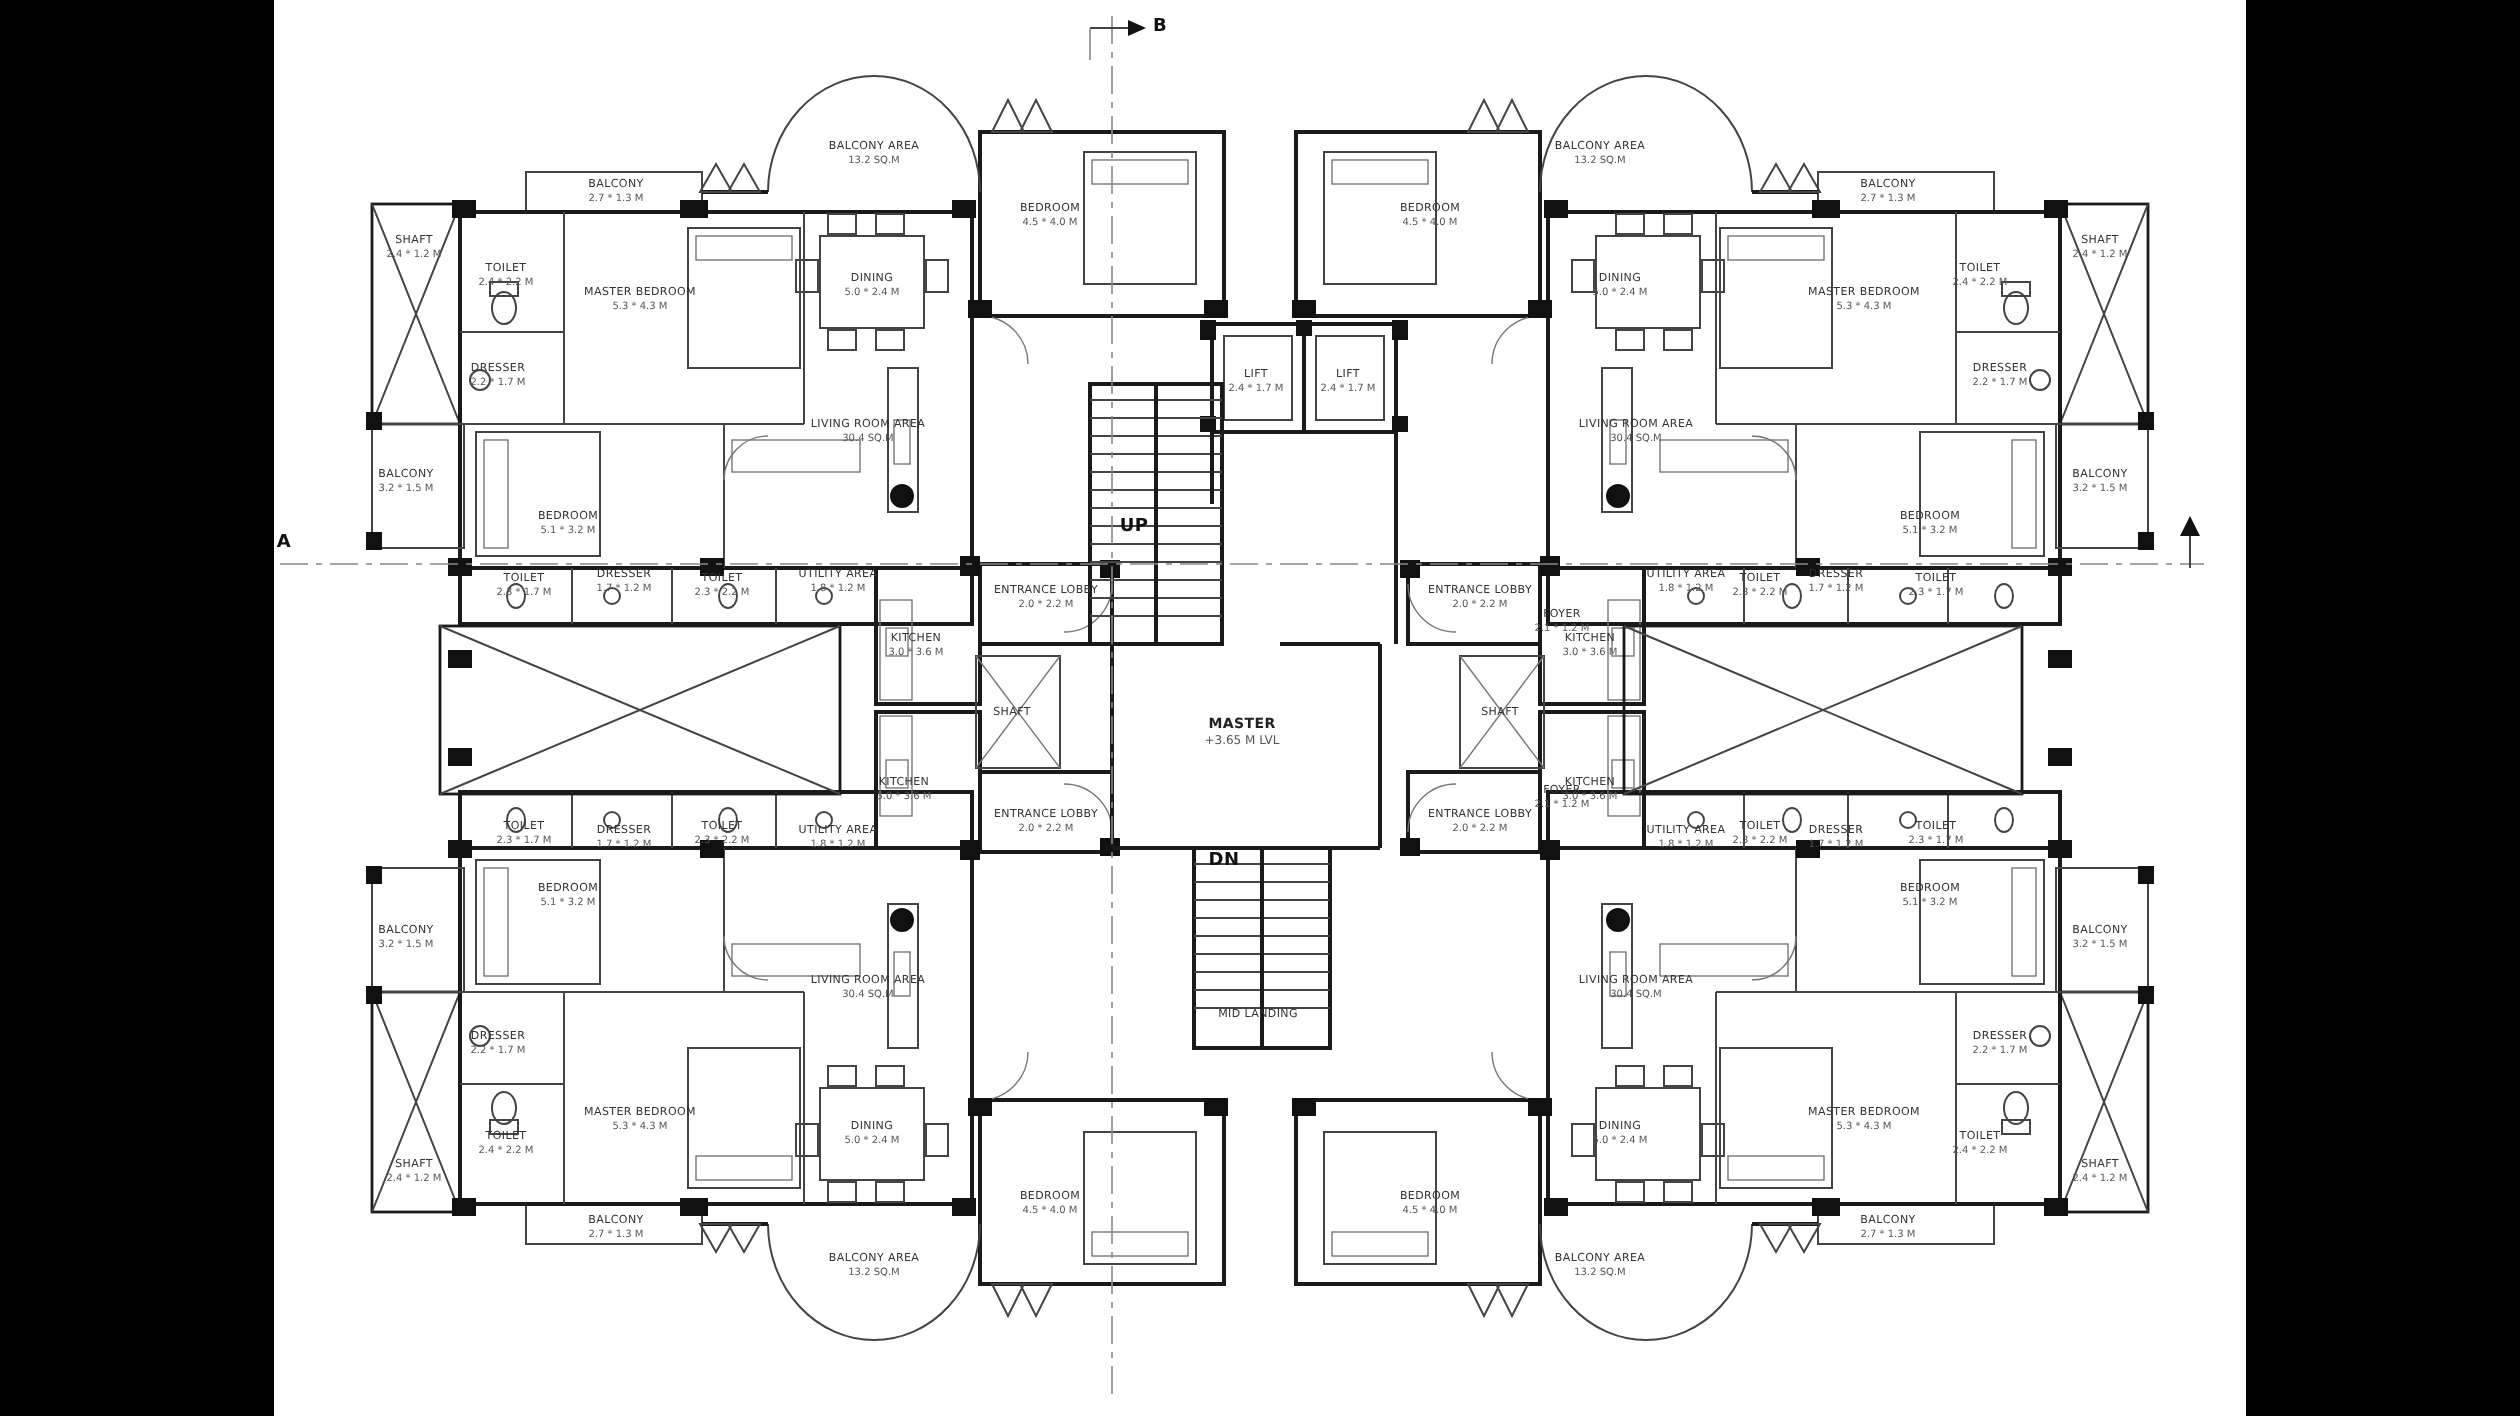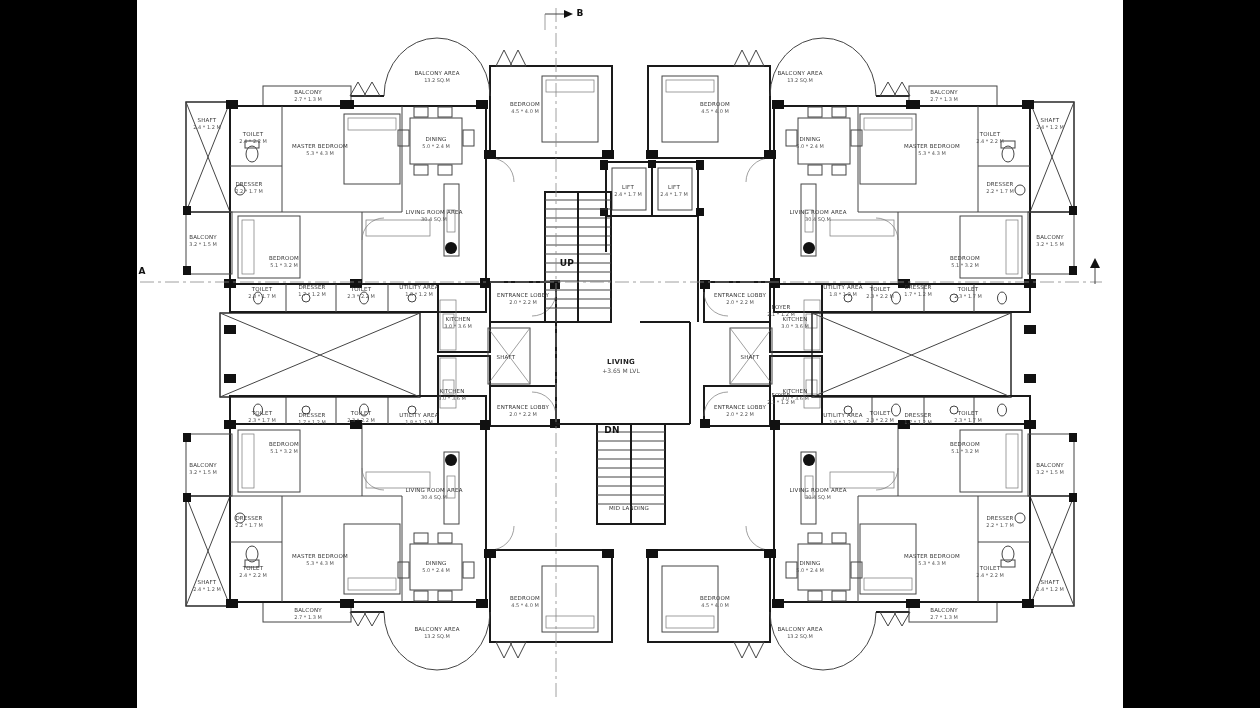--- a/index.html
+++ b/index.html
@@ -475,21 +475,21 @@
         <span class="nm">LIFT</span>
         <span class="dm">2.4 * 1.7 M</span>
       </div>
       <div class="lbl big" style="left: 567px; top: 264px;">
         <span class="nm">UP</span>
       </div>
       <div class="lbl big" style="left: 612px; top: 431px;">
         <span class="nm">DN</span>
       </div>
       <div class="lbl med" style="left: 621px; top: 366px;">
-        <span class="nm">LIVING</span>
+        <span class="nm">MASTER</span>
         <span class="dm">+3.65 M LVL</span>
       </div>
       <div class="lbl" style="left: 629px; top: 508px;">
         <span class="nm">MID LANDING</span>
       </div>
       <div class="lbl big" style="left: 142px; top: 272px;">
         <span class="nm">A</span>
       </div>
       <div class="lbl big" style="left: 580px; top: 14px;">
         <span class="nm">B</span>

